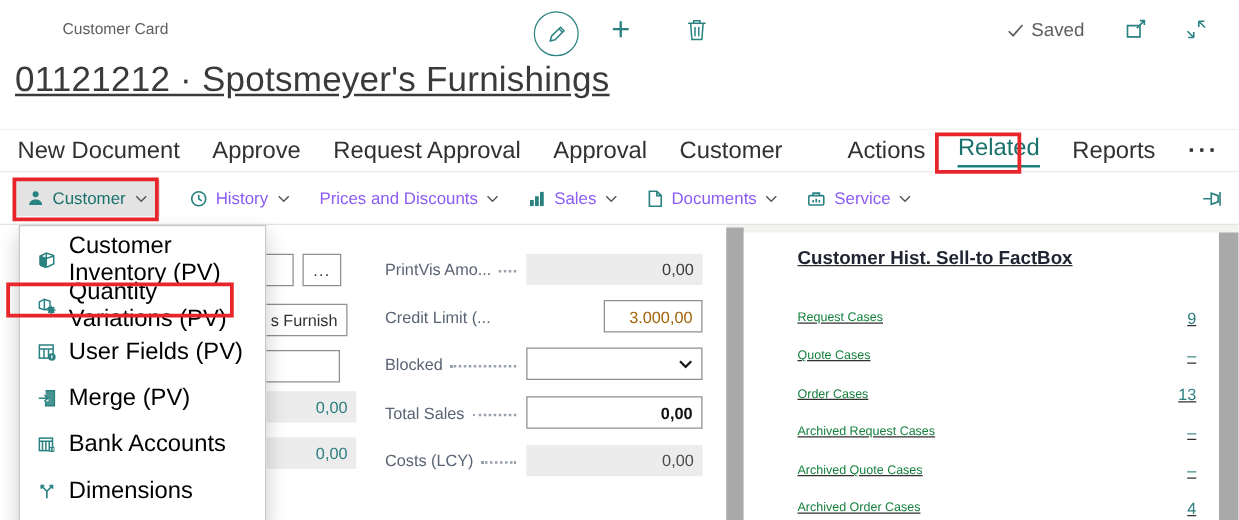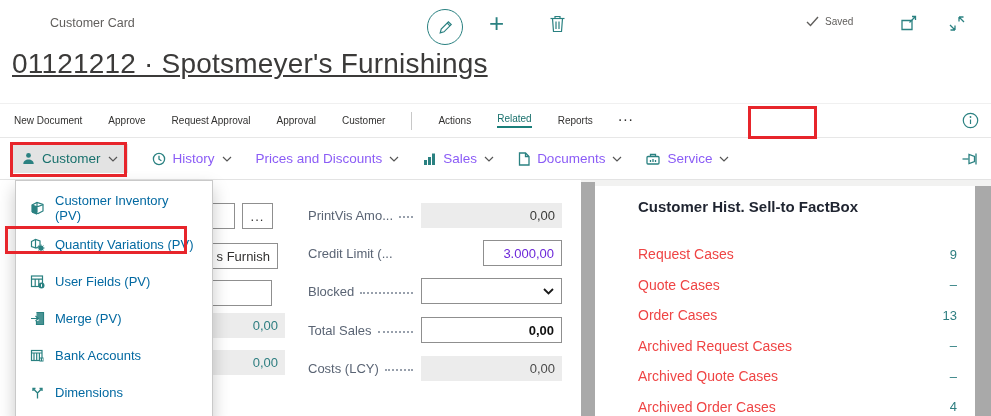--- a/index.html
+++ b/index.html
@@ -10,73 +10,73 @@
   }
   .abs { position:absolute; }
   .tico { color:#2a8181; }
   svg { display:block; }
 
   
   .caption { font-size:12.5px; color:#605e5c; }
   .page-title { font-size:28px; font-weight:300; color:#3b3a39; letter-spacing:.2px; }
   .round-btn { width:36px; height:36px; border:1px solid #2a8181; border-radius:50%;
     display:flex; align-items:center; justify-content:center; background:#fff; }
-  .saved { display:flex; align-items:center; gap:6px; color:#605e5c; font-size:10px; }
+  .saved { display:flex; align-items:center; gap:6px; color:#605e5c; font-size:15px; }
 
   
   .menubar { left:0; top:103px; width:991px; height:35px; border-top:1px solid #f0f0f0;
     border-bottom:1px solid #e7e7e7; display:flex; align-items:center; padding:0 12px 0 14px; gap:26px;
-    font-size:10px; background:#fff; }
+    font-size:19px; background:#fff; }
   .menubar .mi { color:#323130; cursor:pointer; white-space:nowrap; }
   .menubar .divider { width:1px; height:18px; background:#c8c8c8; }
   .mi.active { color:#19716d; border-bottom:2px solid #1a7f7a; padding-bottom:2px; }
   .overflow-dots { color:#2a8181; font-weight:bold; letter-spacing:2px; }
 
   
   .ribbon { left:0; top:138px; width:991px; height:42px; display:flex; align-items:center;
     padding:0 12px; gap:24px; font-size:13.5px; background:#fff; border-bottom:1px solid #e3e3e3; }
   .rib-item { display:flex; align-items:center; gap:7px; white-space:nowrap; color:#8b5cf6; }
   .rib-item.active-btn { background:#e3e3e3; padding:7px 10px; color:#19716d; position:relative; }
   .pin { margin-left:auto; }
 
   
   .dropdown { left:15px; top:180px; width:198px; height:240px; background:#fff;
     border:1px solid #c9c9c9; box-shadow:0 8px 16px rgba(0,0,0,.22); z-index:20; padding-top:8px; }
   .dd-item { height:37px; display:flex; align-items:center; gap:10px; padding:0 14px;
-    font-size:13px; color:#0369a1; cursor:pointer; }
+    font-size:19px; color:#000000; cursor:pointer; }
 
   
   .red-box { border:3px solid #e7252b; background:transparent; z-index:40; pointer-events:none; }
 
   
   .content-band { left:575px; top:180px; width:416px; height:8px; background:#f2f2f1; }
   .main-card { left:0; top:180px; width:581px; height:236px; background:#fff; }
   .factbox-card { left:595px; top:186px; width:380px; height:230px; background:#fff;
-    padding:12px 18px 6px 43px; }
+    padding:12px 18px 6px 43px;text-decoration:underline; }
   .scrollbar { background:#a9a9a9; }
 
   .field-input { border:1px solid #8f8f8f; background:#fff; height:26px; font-size:13px;
     display:flex; align-items:center; }
   .field-disabled { background:#ececec; border:none; height:25px; font-size:13px;
     display:flex; align-items:center; }
   .val-right { justify-content:flex-end; padding-right:7px; }
   .link-val { color:#2e7e80; }
 
   .frow { display:flex; align-items:center; left:308px; width:254px; height:26px; }
   .flabel { font-size:13px; color:#5a6474; white-space:nowrap; }
   .leader { flex:1; border-bottom:2px dotted #98a0ac; height:1px; margin:0 8px 0 6px;
     transform:translateY(2px); }
   .assist-btn { border:1px solid #8f8f8f; background:#fff; font-size:13px; color:#323130;
     display:flex; align-items:center; justify-content:center; letter-spacing:1px; }
 
   
   .fb-title { font-size:15px; font-weight:bold; color:#1f2430; }
   .fb-rows { margin-top:24px; }
   .fb-row { height:30.5px; display:flex; align-items:center; justify-content:space-between; }
-  .fb-label { font-size:14px; color:#ef4444; }
+  .fb-label { font-size:10px; color:#15803d; }
   .fb-value { font-size:13px; color:#2e7e80; }
 </style>
 </head>
 <body>
 
 <div id="app">
 
   <div class="abs caption" style="left:50px; top:16px;text-align:right;">Customer Card</div>
 
   <div class="abs round-btn" style="left:427px; top:9px;">
@@ -264,21 +264,21 @@
 
   <div class="abs frow" style="top:202px;">
     <span class="flabel">PrintVis Amo...</span>
     <span class="leader"></span>
     <div class="field-disabled val-right" style="width:141px; color:#3a3a38;">0,00</div>
   </div>
 
   <div class="abs frow" style="top:240px;gap:38px;">
     <span class="flabel">Credit Limit (...</span>
     <span class="leader"></span>
-    <div class="field-input val-right" style="width:166px; color:#6d28d9;">3.000,00</div>
+    <div class="field-input val-right" style="width:166px; color:#a16207;">3.000,00</div>
   </div>
 
   <div class="abs frow" style="top:278px;">
     <span class="flabel">Blocked</span>
     <span class="leader"></span>
     <div class="field-input" style="width:141px; justify-content:space-between; padding:0 7px;">
       <span></span>
       <span>
         <svg width="11" height="7" viewBox="0 0 11 7" fill="none" stroke="#1a1a1a" stroke-width="1.8">
             <polyline points="1,1 5.5,5.5 10,1"></polyline>

